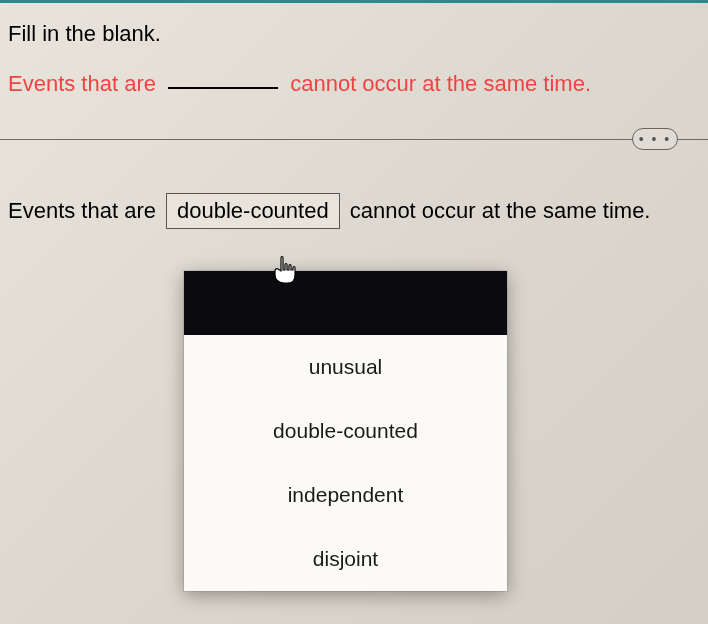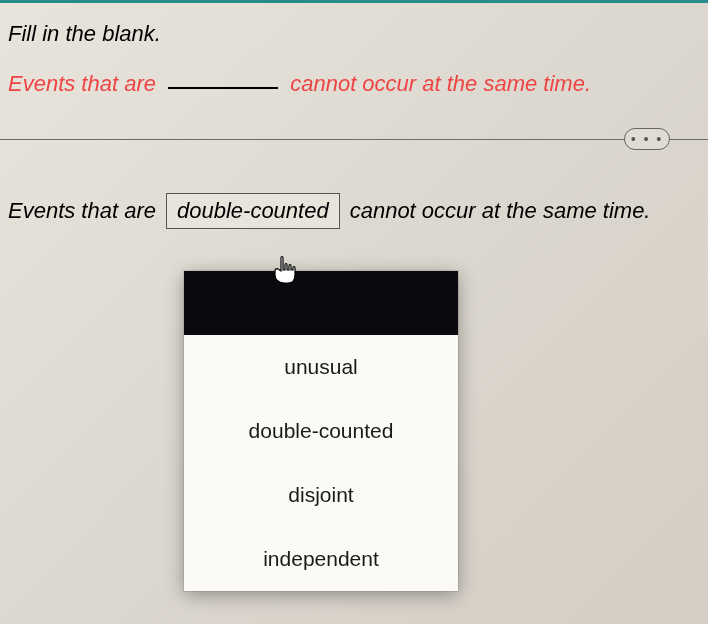--- a/index.html
+++ b/index.html
@@ -11,22 +11,21 @@
       width: 708px;
       height: 624px;
       background: linear-gradient(135deg, #e8e4dc 0%, #ddd8cf 50%, #d4cec5 100%);
       font-family: Arial, Helvetica, sans-serif;
       color: #1a1a1a;
       overflow: hidden;
       position: relative;
       border-top: 3px solid #2a8b8b;
     }
     .content {
-      padding: 18px 8px 0 8px;
-      font-style: italic;
+      padding: 18px 0 0 8px;
     }
     .instruction {
       font-size: 22px;
       margin-bottom: 24px;
       color: #000;
     }
     .question-line {
       font-size: 22px;
       color: #ef4444;
       margin-bottom: 28px;
@@ -84,21 +83,21 @@
       font-size: 22px;
       color: #000;
       background: #e8e4dc;
       cursor: pointer;
       position: relative;
     }
     .dropdown-menu {
       position: absolute;
       top: 268px;
       left: 184px;
-      width: 274px;
+      width: 323px;
       background: #fbfaf7;
       box-shadow: 0 4px 18px rgba(0,0,0,0.35), 0 0 0 1px rgba(0,0,0,0.08);
       z-index: 10;
     }
     .dropdown-option {
       height: 64px;
       display: flex;
       align-items: center;
       justify-content: center;
       font-size: 21px;
@@ -140,21 +139,21 @@
     <span>Events that are</span>
     <span class="dropdown-box">double-counted</span>
     <span>cannot occur at the same time.</span>
   </div>
 </div>
 
 <div class="dropdown-menu">
   <div class="dropdown-option highlighted"></div>
   <div class="dropdown-option">unusual</div>
   <div class="dropdown-option">double-counted</div>
+  <div class="dropdown-option">independent</div>
   <div class="dropdown-option">disjoint</div>
-  <div class="dropdown-option">independent</div>
 </div>
 
 <div class="cursor-icon">
   <svg class="cursor-svg" viewBox="0 0 26 30">
     <path d="M 9 3 L 9 16 L 6 14 C 5 13 3 14 3 16 L 3 20 C 3 24 6 28 12 28 L 16 28 C 21 28 23 24 23 20 L 23 13 C 23 11 21 11 21 13 L 21 15 L 19 15 L 19 11 C 19 9 17 9 17 11 L 17 15 L 15 15 L 15 10 C 15 8 13 8 13 10 L 13 15 L 11 15 L 11 3 C 11 1 9 1 9 3 Z" fill="#ffffff" stroke="#000000" stroke-width="1.2"></path>
   </svg>
 </div>
 
 </body></html>

